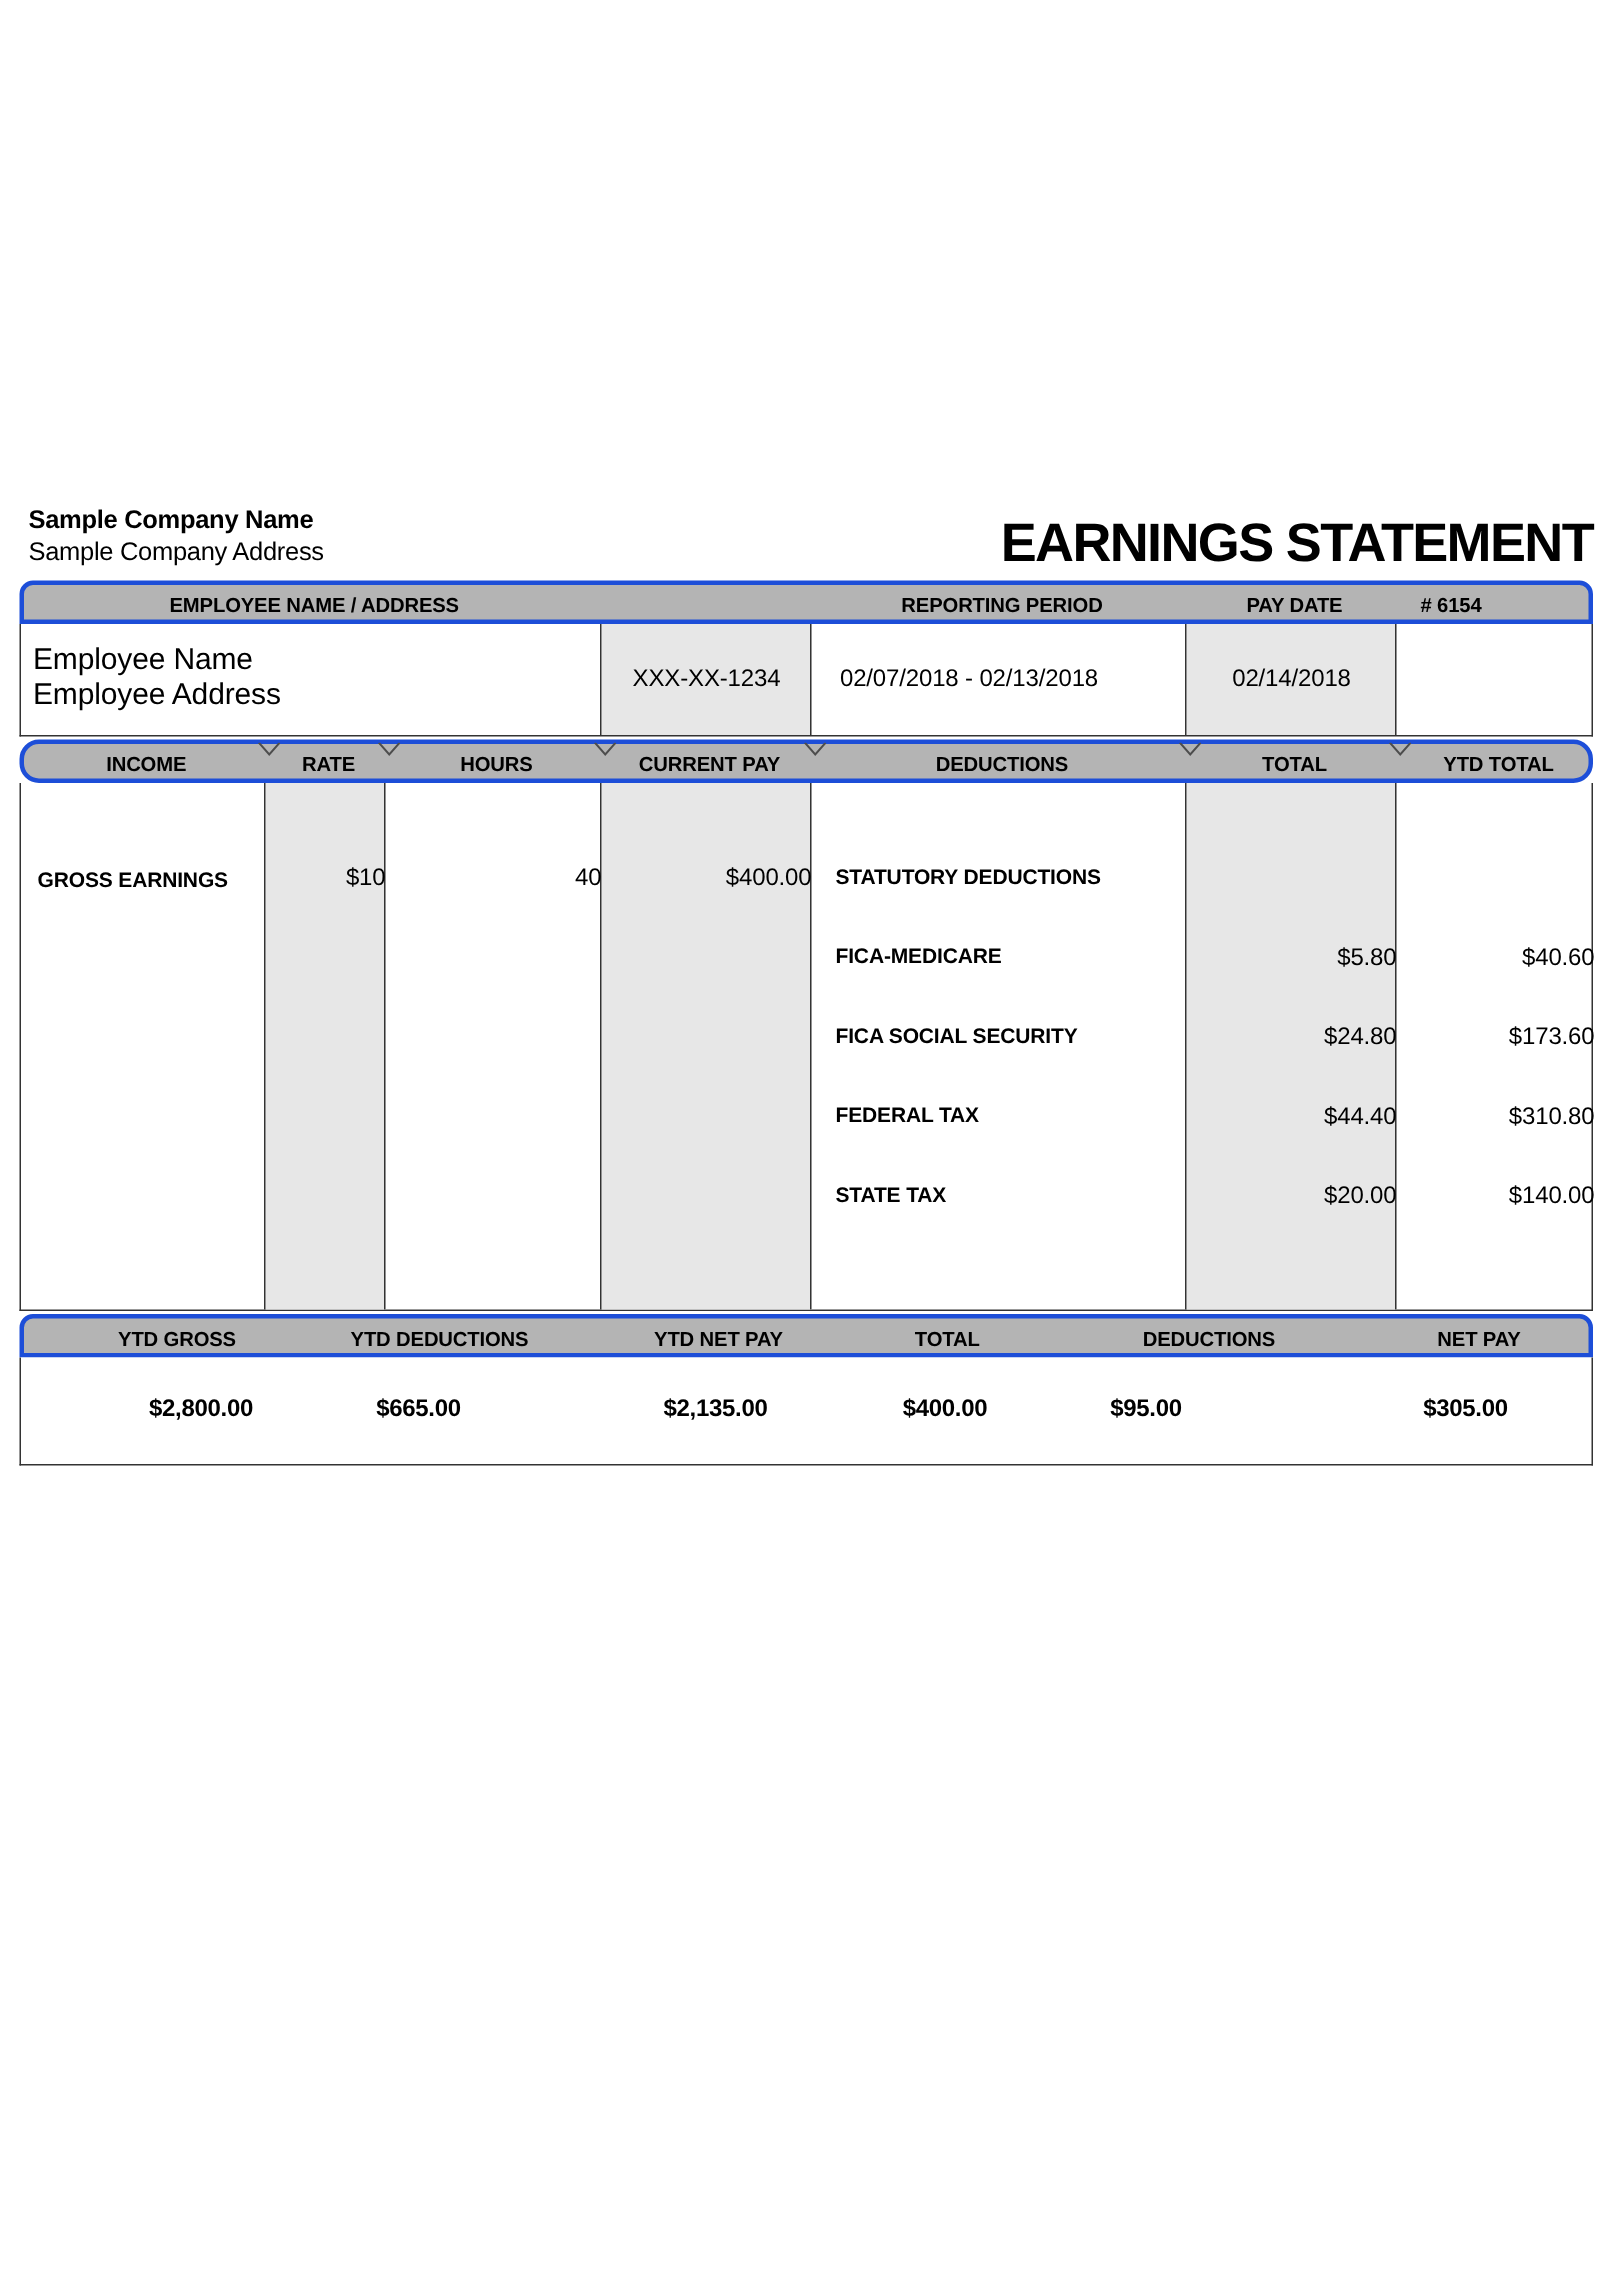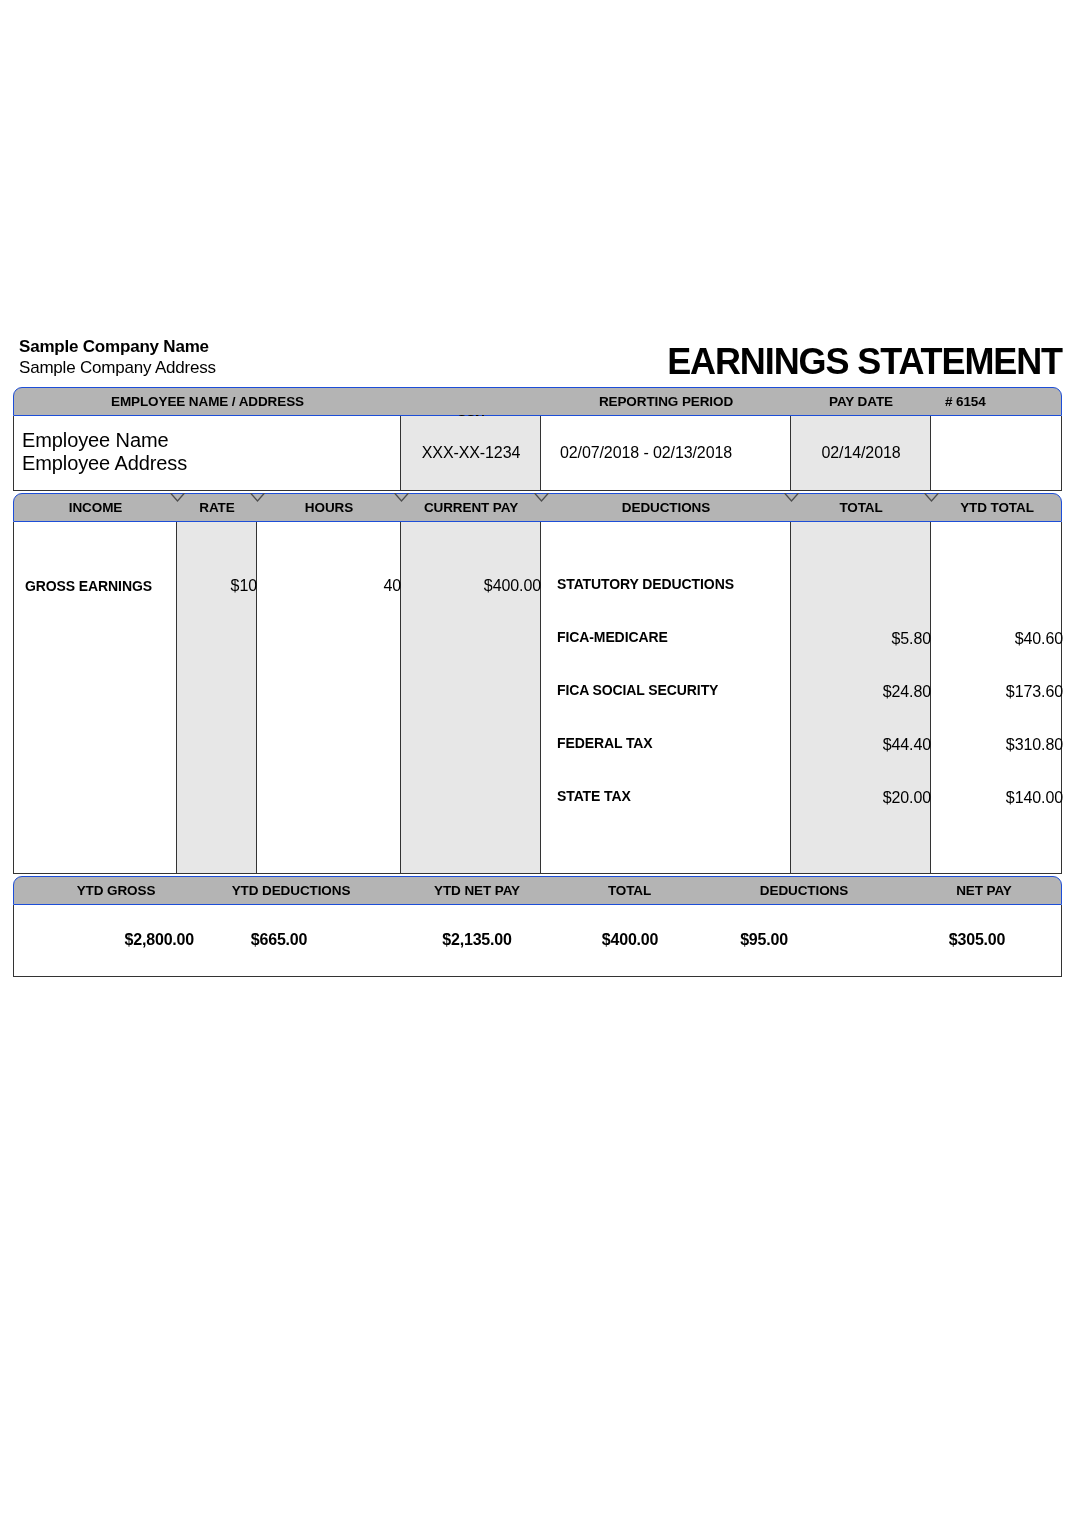--- a/index.html
+++ b/index.html
@@ -53,21 +53,21 @@
     top: 5px;
     font-size: 36px;
     font-weight: bold;
     letter-spacing: -1.1px;
     white-space: nowrap;
   }
 
   
   .band {
     background: #b4b4b4;
-    border: 1px solid #1d4ed8;
+    border: 3px solid #1d4ed8;
     border-radius: 9px 9px 0 0;
     height: 29px;
     position: relative;
     box-sizing: border-box;
   }
   .band-cell {
     position: absolute;
     top: 0;
     height: 27px;
     line-height: 27px;
@@ -198,21 +198,21 @@
     </div>
     <div class="cell shaded" style="left:777px;width:140px;height:100%;">
       <div class="center-mid">02/14/2018</div>
     </div>
     <div class="vline" style="left:386px;height:100%;"></div>
     <div class="vline" style="left:526px;height:100%;"></div>
     <div class="vline" style="left:776px;height:100%;"></div>
     <div class="vline" style="left:916px;height:100%;"></div>
   </div>
 
-  <div class="band" style="margin-top:2px;">
+  <div class="band" style="margin-top:2px;border-radius:13px;">
     <div class="band-cell" style="left:0;width:163px;">INCOME</div>
     <div class="notch" style="left:156px;">
       <svg width="15" height="9" viewBox="0 0 15 9">
           <path d="M0.5 0 L7.5 8 L14.5 0" fill="none" stroke="#4d4d4d" stroke-width="1.3"></path>
         </svg>
     </div>
     <div class="band-cell" style="left:163px;width:80px;">RATE</div>
     <div class="notch" style="left:236px;">
       <svg width="15" height="9" viewBox="0 0 15 9">
           <path d="M0.5 0 L7.5 8 L14.5 0" fill="none" stroke="#4d4d4d" stroke-width="1.3"></path>
@@ -285,21 +285,21 @@
   <div class="band" style="margin-top:2px;">
     <div class="band-cell" style="left:22px;width:160px;">YTD GROSS</div>
     <div class="band-cell" style="left:182px;width:190px;">YTD DEDUCTIONS</div>
     <div class="band-cell" style="left:378px;width:170px;">YTD NET PAY</div>
     <div class="band-cell" style="left:548px;width:135px;">TOTAL</div>
     <div class="band-cell" style="left:690px;width:200px;">DEDUCTIONS</div>
     <div class="band-cell" style="left:900px;width:140px;">NET PAY</div>
   </div>
 
   <div class="row foot-row">
-    <div class="foot-val" style="left:60px;width:120px;text-align:right;">$2,800.00</div>
+    <div class="foot-val" style="left:60px;width:120px;text-align:center;">$2,800.00</div>
     <div class="foot-val" style="left:205px;width:120px;text-align:center;">$665.00</div>
     <div class="foot-val" style="left:398px;width:130px;text-align:center;">$2,135.00</div>
     <div class="foot-val" style="left:556px;width:120px;text-align:center;">$400.00</div>
     <div class="foot-val" style="left:690px;width:120px;text-align:center;">$95.00</div>
     <div class="foot-val" style="left:898px;width:130px;text-align:center;">$305.00</div>
   </div>
 
 </div>
 
 </body></html>

